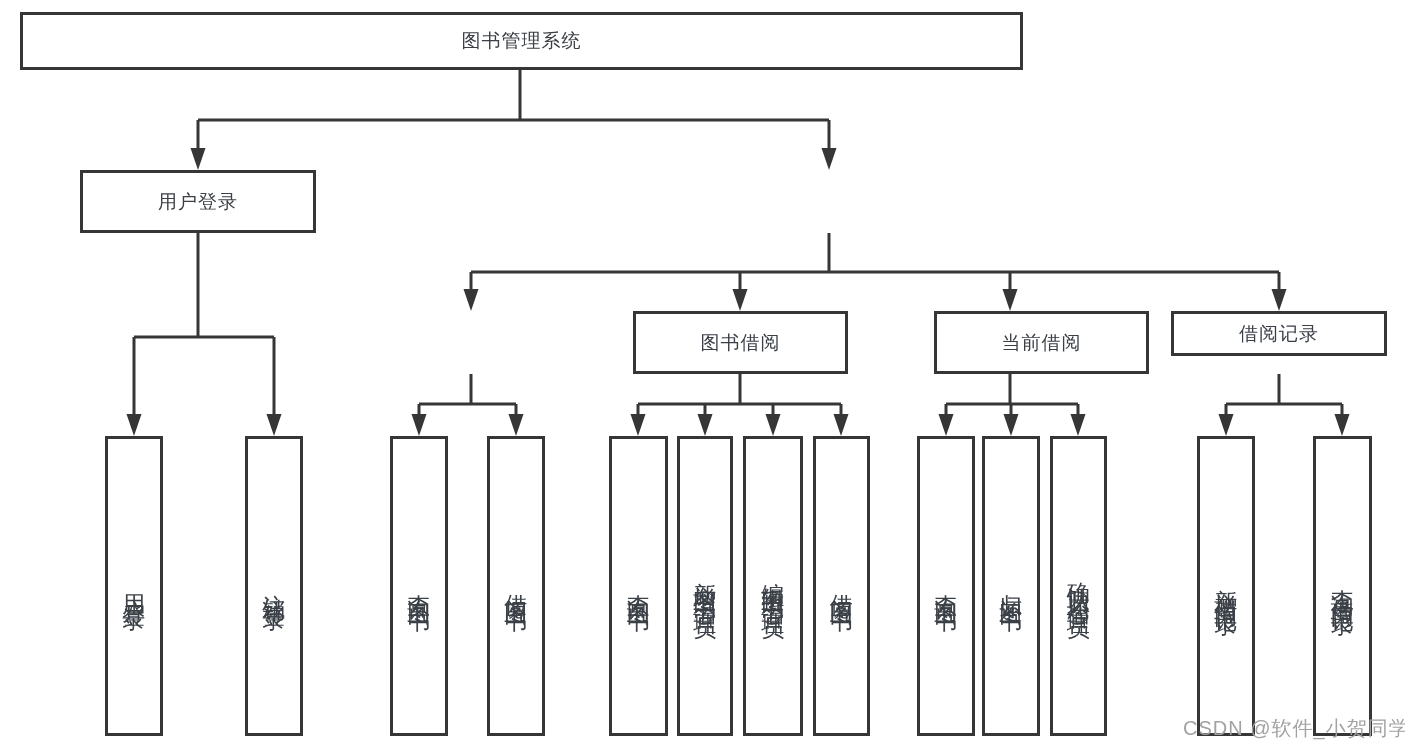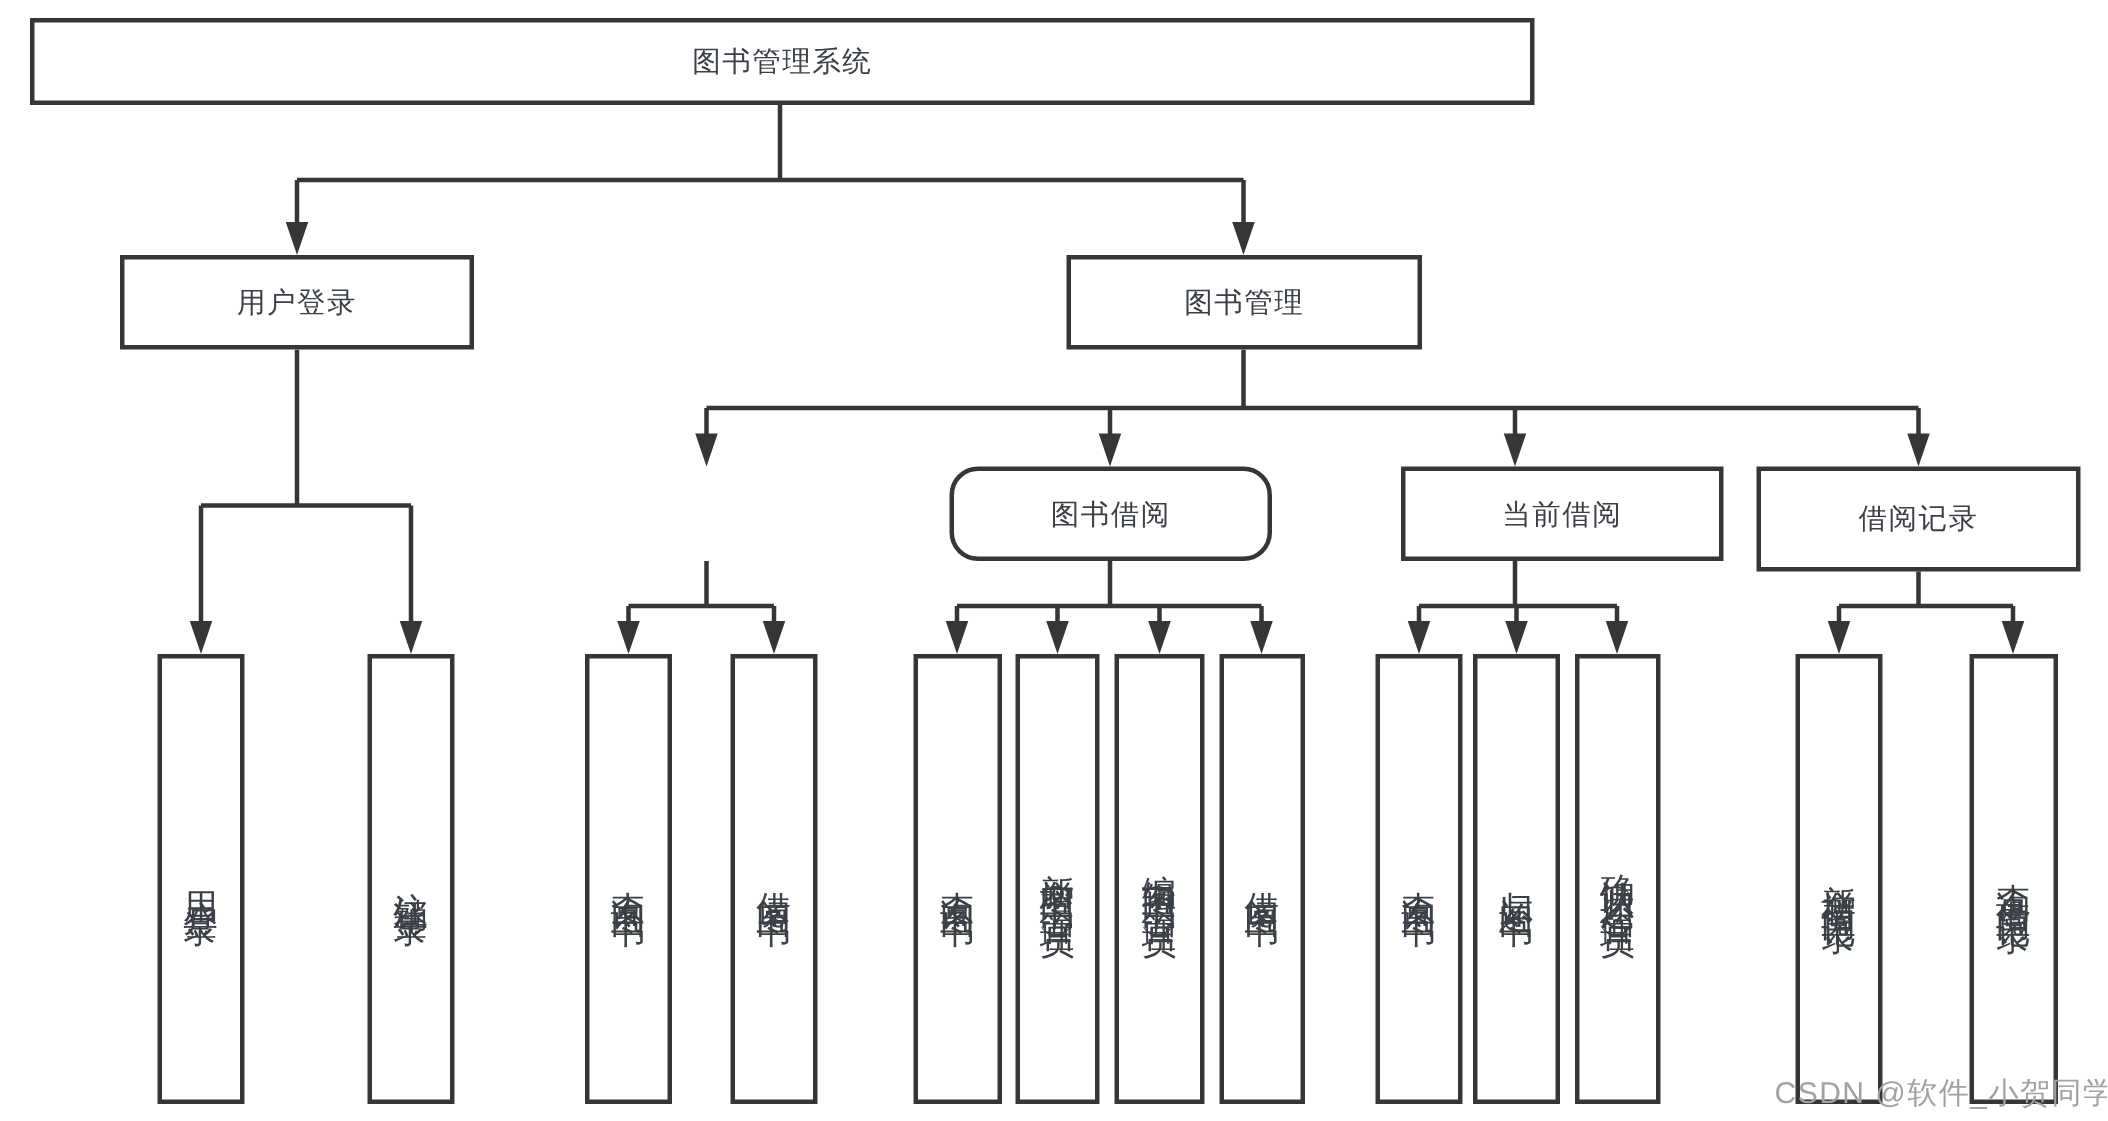--- a/index.html
+++ b/index.html
@@ -42,23 +42,23 @@
     line-height: 1.15;
     color: #3b4047;
   }
   
   .n-root   { left: 20px;  top: 12px;  width: 1003px; height: 58px; }
   
   .n-login  { left: 80px;  top: 170px; width: 236px; height: 63px; }
   .n-mgmt   { left: 711px; top: 170px; width: 237px; height: 63px; }
   
   .n-rec    { left: 362px;  top: 311px; width: 218px; height: 63px; }
-  .n-borrow { left: 633px;  top: 311px; width: 215px; height: 63px; border-radius: 19px; }
+  .n-borrow { left: 633px;  top: 311px; width: 215px; height: 63px; }
   .n-cur    { left: 902px;  top: 311px; width: 215px; height: 63px; margin-left: 32px; }
-  .n-recd   { left: 1171px; top: 311px; width: 216px; height: 70px; }
+  .n-recd   { left: 1171px; top: 311px; width: 216px; height: 45px; }
   
   .leaf { top: 436px; height: 300px; }
   .a1 { left: 105px;  width: 58px; }
   .a2 { left: 245px;  width: 58px; }
   .b1 { left: 390px;  width: 58px; }
   .b2 { left: 487px;  width: 58px; }
   .c1 { left: 609px;  width: 59px; }
   .c2 { left: 677px;  width: 56px; }
   .c3 { left: 743px;  width: 60px; }
   .c4 { left: 813px;  width: 57px; }
@@ -114,23 +114,20 @@
     </g>
   </svg>
 
   <div class="box n-root">
     <span class="hlabel">图书管理系统</span>
   </div>
 
   <div class="box n-login">
     <span class="hlabel">用户登录</span>
   </div>
-  <div class="box n-mgmt">
-    <span class="hlabel">图书管理</span>
-  </div>
 
   <div class="box n-borrow">
     <span class="hlabel">图书借阅</span>
   </div>
   <div class="box n-cur">
     <span class="hlabel">当前借阅</span>
   </div>
   <div class="box n-recd">
     <span class="hlabel">借阅记录</span>
   </div>

